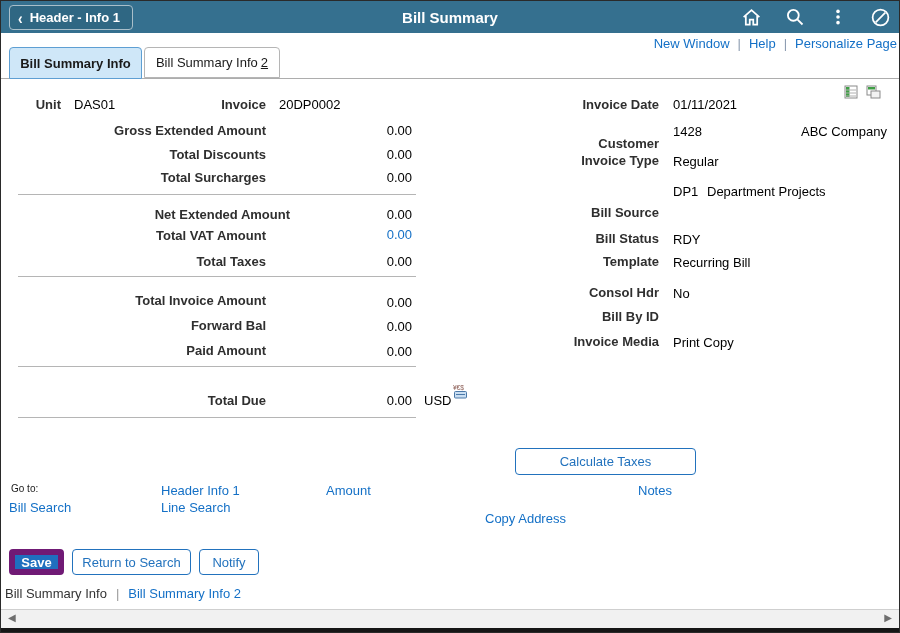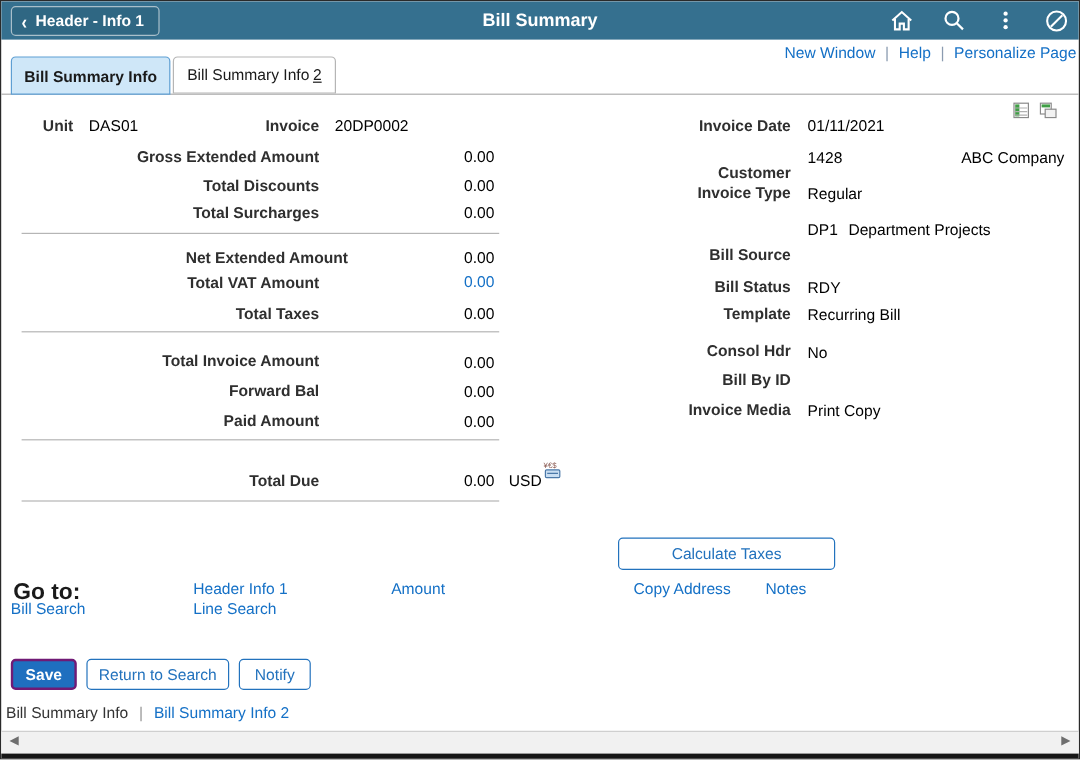--- a/index.html
+++ b/index.html
@@ -32,24 +32,24 @@
   .val{position:absolute;font-size:13px;color:#000;}
   .l-label{left:0;width:265px;}
   .l-amt{left:300px;width:111px;text-align:right;}
   .r-label{left:440px;width:218px;}
   .r-val{left:672px;}
   .hr{position:absolute;left:17px;width:398px;height:1px;background:#B5B5B5;}
   .link{color:#1470C6;cursor:pointer;text-decoration:none;}
   
   .btn-outline{position:absolute;background:#fff;border:1px solid #2272BD;border-radius:4px;
        color:#2272BD;font-size:13px;display:flex;align-items:center;justify-content:center;cursor:pointer;}
-  .btn-primary{position:absolute;background:#1F6FBF;border:2px solid #701a75;border-radius:4px;
+  .btn-primary{position:absolute;background:#1F6FBF;border:6px solid #701a75;border-radius:4px;
        color:#fff;font-size:13px;font-weight:bold;display:flex;align-items:center;justify-content:center;cursor:pointer;}
   
-  .goto-label{position:absolute;font-size:19px;font-weight:bold;color:#1a1a1a;}
+  .goto-label{position:absolute;font-size:10px;font-weight:normal;color:#1a1a1a;}
   .goto-link{position:absolute;font-size:13px;color:#1470C6;cursor:pointer;}
   
   .footer-tabs{position:absolute;left:4px;top:585px;font-size:13px;display:flex;gap:9px;align-items:center;}
   .footer-current{color:#333;}
   .footer-sep{color:#999;}
   
   .scroll-track{position:absolute;left:0;top:608px;width:100%;height:19px;background:#F1F1F1;
        border-top:1px solid #CFCFCF;}
   .scroll-arrow{position:absolute;top:612px;font-size:10px;color:#6e6e6e;cursor:pointer;line-height:1;}
   .bottom-strip{position:absolute;left:0;top:627px;width:100%;height:6px;background:#161616;}
@@ -211,21 +211,21 @@
   <span class="lbl r-label" style="top:333px;">Invoice Media</span>
   <span class="val r-val" style="top:334px;">Print Copy</span>
 
   <span class="val r-val" style="top:365px;"></span>
 
   <div class="btn-outline" style="left:514px;top:447px;width:181px;height:27px;">Calculate Taxes</div>
 
   <span class="goto-label" style="left:10px;top:482px;">Go to:</span>
   <a class="goto-link" style="left:160px;top:482px;">Header Info 1</a>
   <a class="goto-link" style="left:325px;top:482px;">Amount</a>
-  <a class="goto-link" style="left:484px;top:482px;margin-left:43px;">Copy Address</a>
+  <a class="goto-link" style="left:484px;top:510px;">Copy Address</a>
   <a class="goto-link" style="left:637px;top:482px;">Notes</a>
   <a class="goto-link" style="left:8px;top:499px;">Bill Search</a>
   <a class="goto-link" style="left:160px;top:499px;">Line Search</a>
 
   <div class="btn-primary" style="left:8px;top:548px;width:55px;height:26px;">Save</div>
   <div class="btn-outline" style="left:71px;top:548px;width:119px;height:26px;">Return to Search</div>
   <div class="btn-outline" style="left:198px;top:548px;width:60px;height:26px;">Notify</div>
 
   <div class="footer-tabs">
     <span class="footer-current">Bill Summary Info</span>

